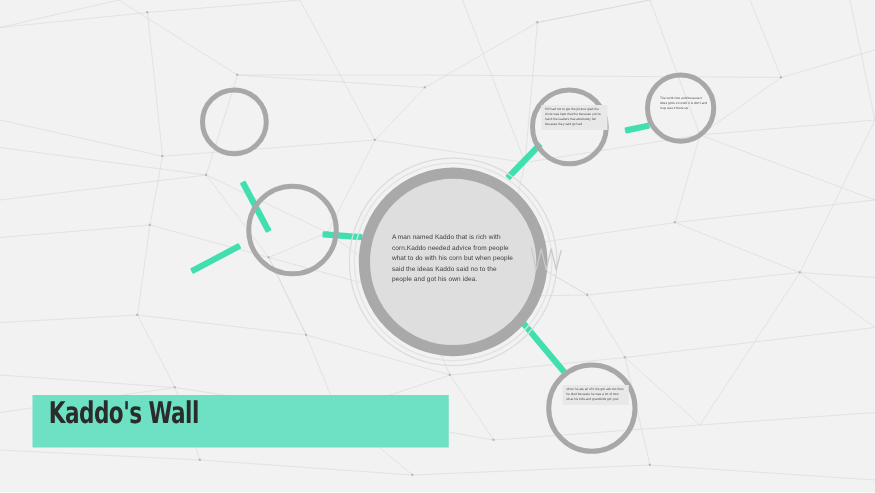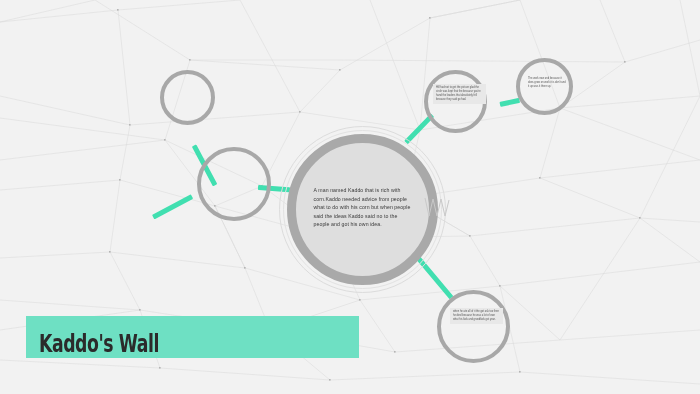--- a/index.html
+++ b/index.html
@@ -102,21 +102,21 @@
     pointer-events: none;
   }
 
   
   #title-banner {
     position: absolute;
     left: 26px; top: 316px;
     width: 333px; height: 42px;
     background: #6ee0c3;
     display: flex;
-    align-items: flex-end;
+    align-items: flex-start;
   }
   #title-text {
     font-family: "DejaVu Sans", sans-serif;
     font-weight: bold;
     font-size: 24px;
     color: #2b2b2b;
     letter-spacing: -0.6px;
     transform: scaleX(0.72);
     transform-origin: left center;
     margin-left: 13px;

